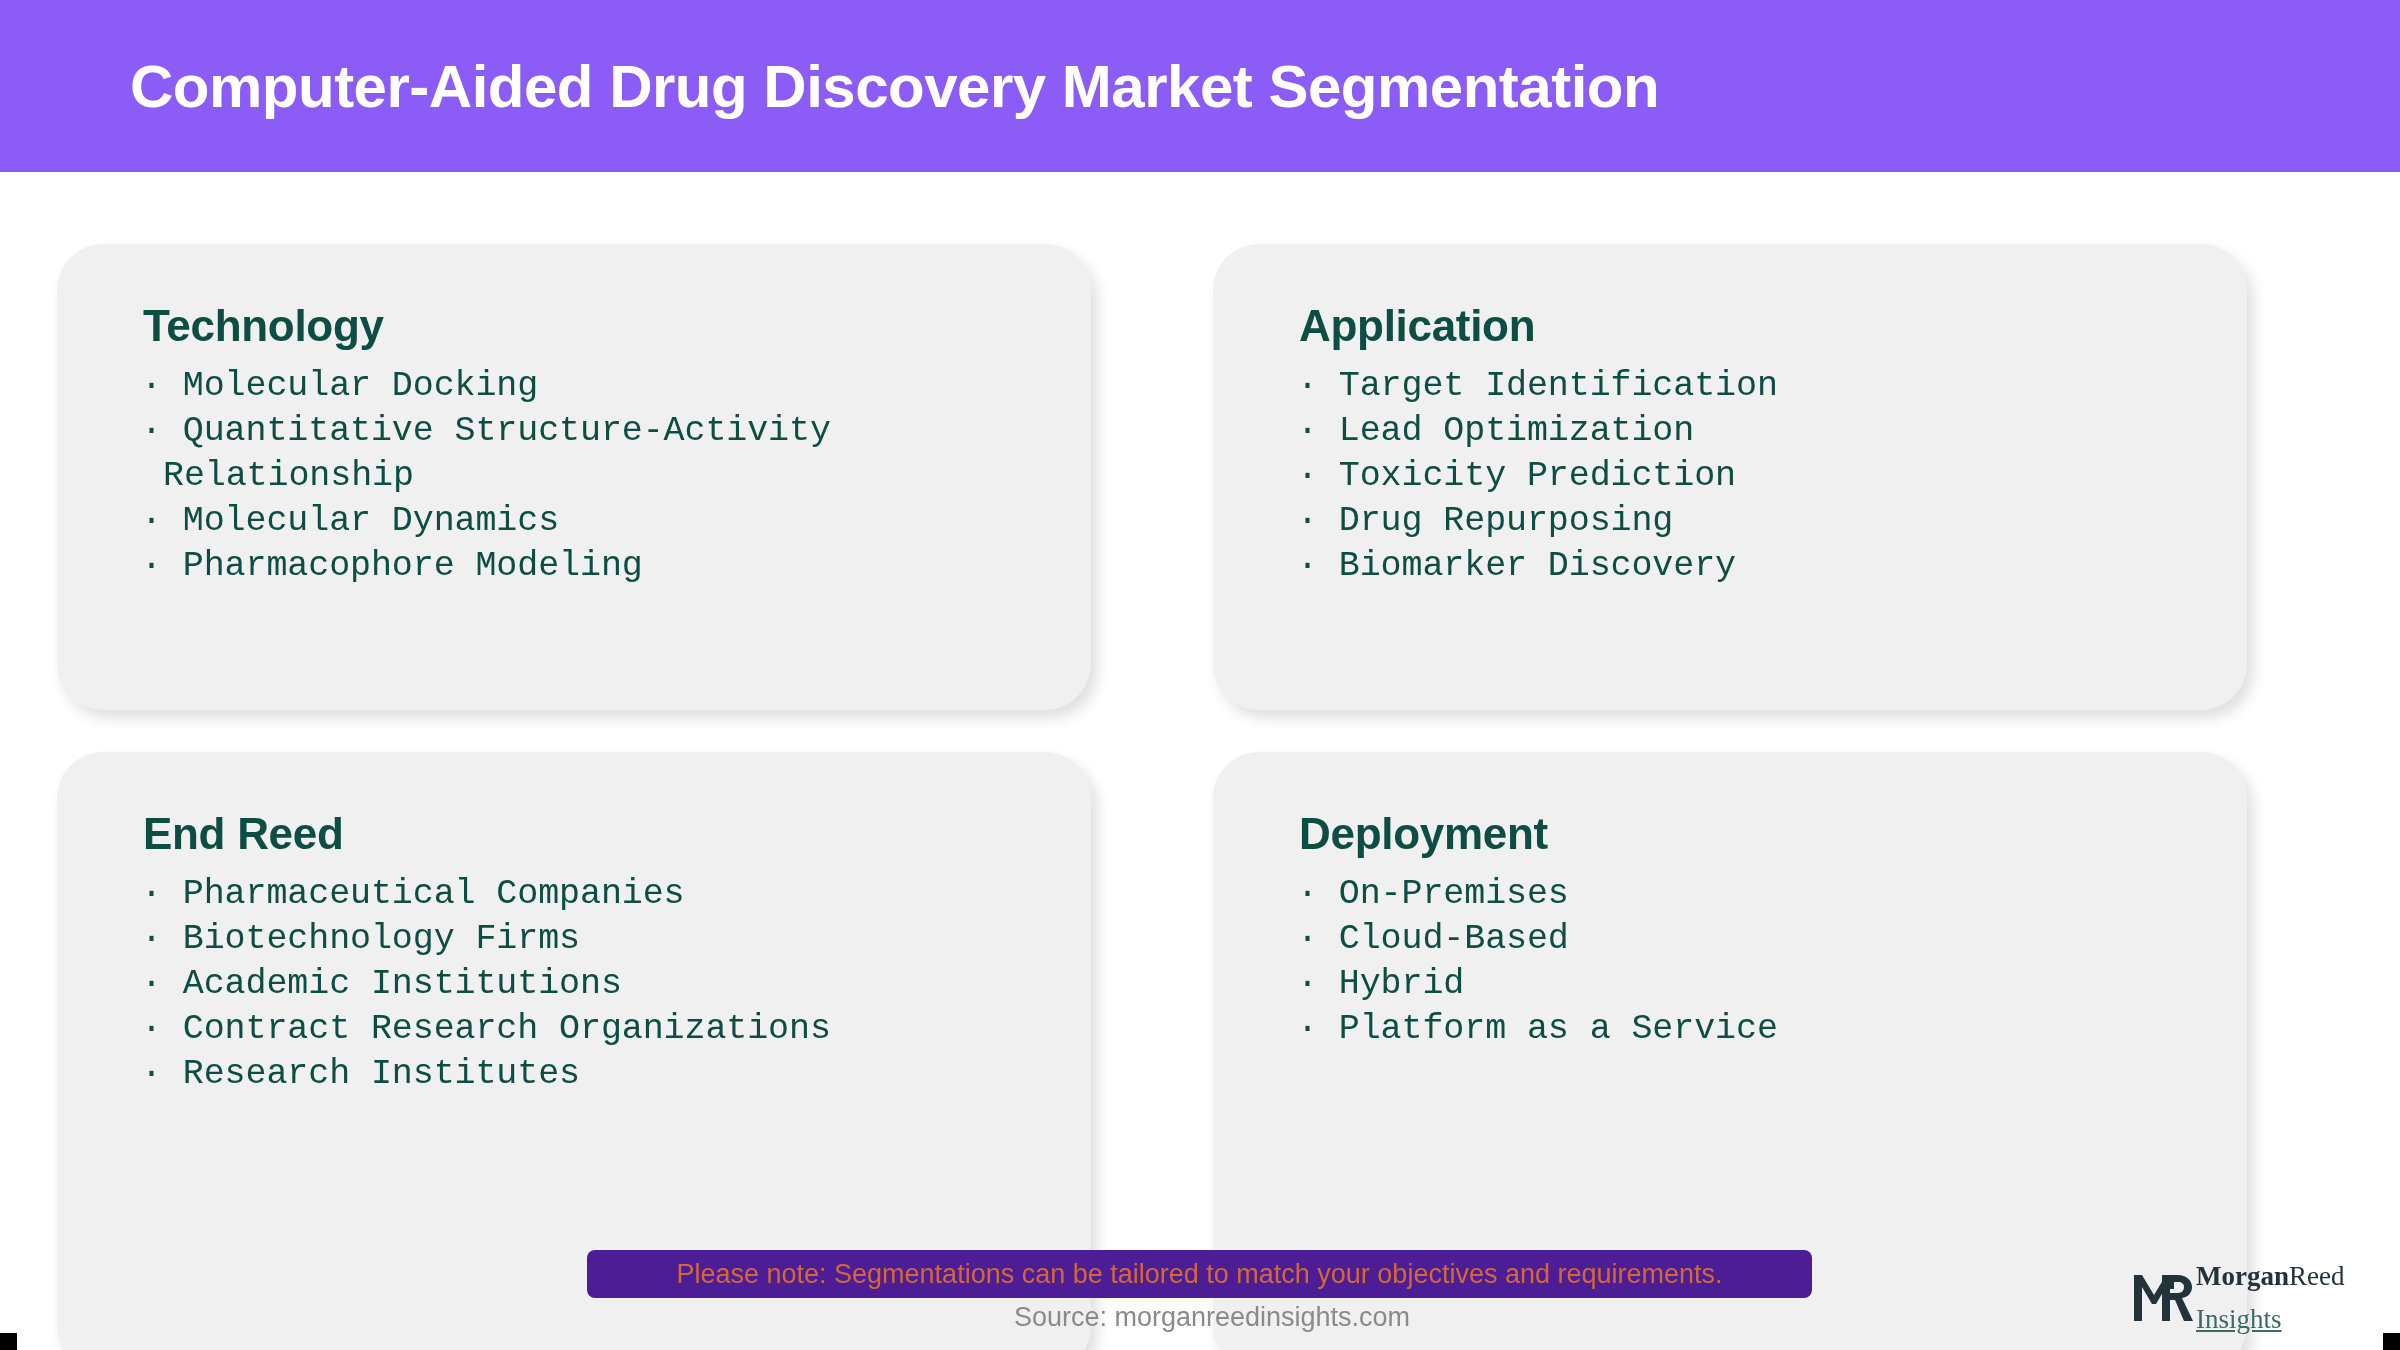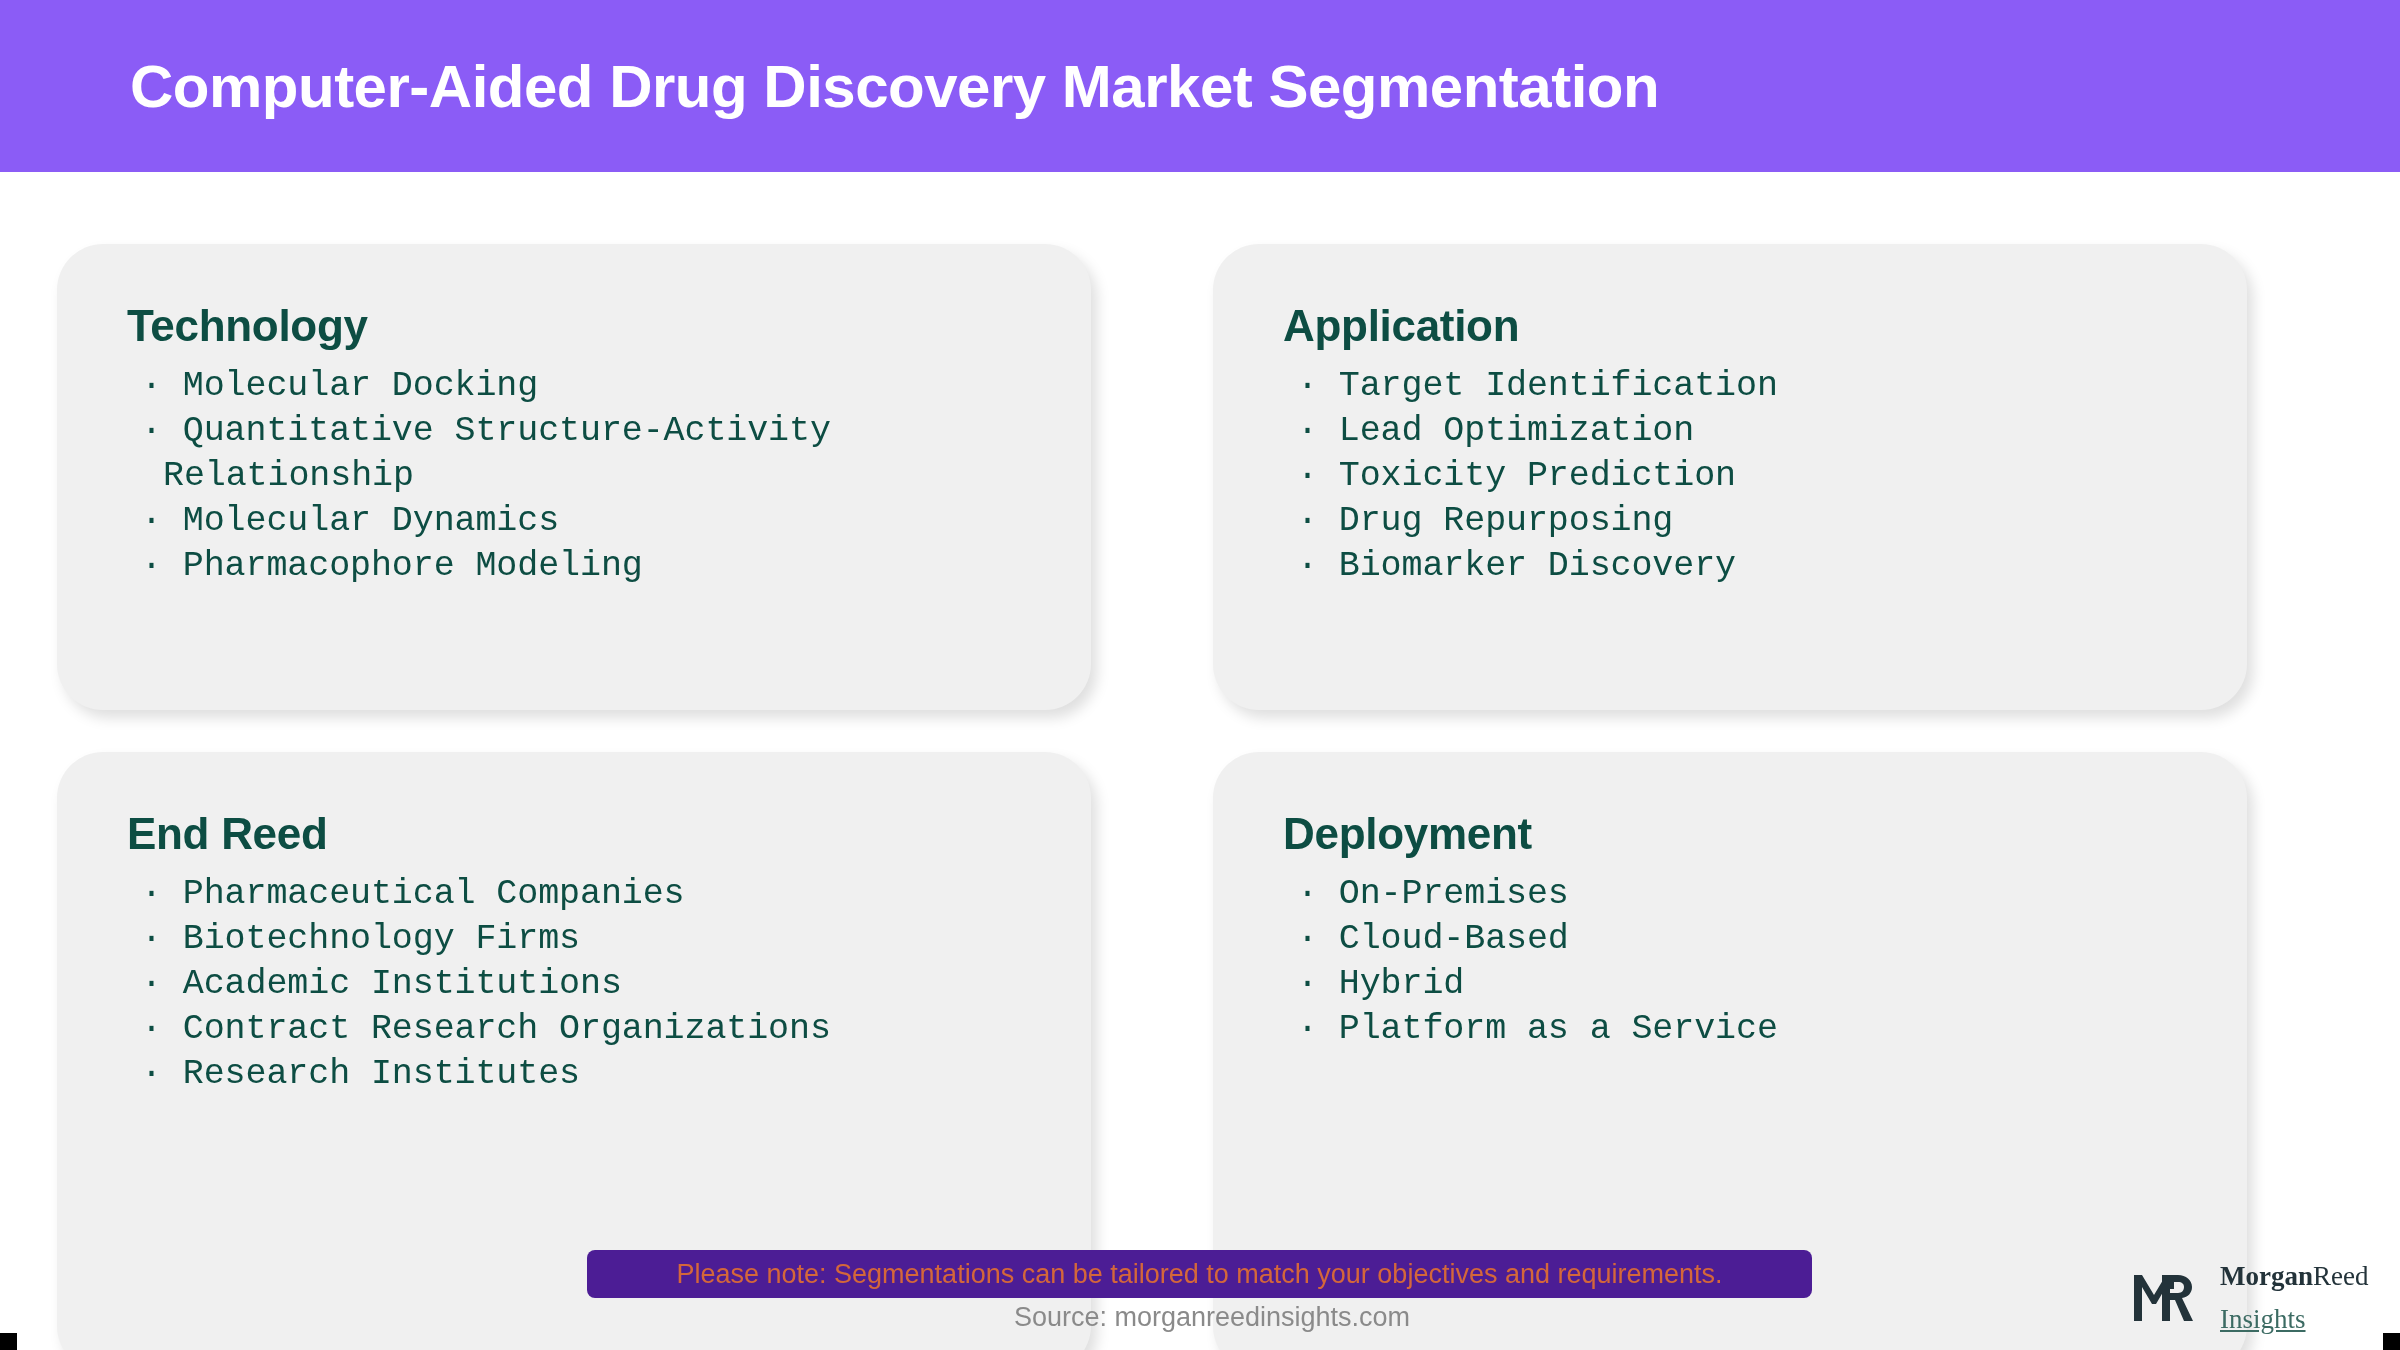--- a/index.html
+++ b/index.html
@@ -58,21 +58,21 @@
   .card.c0 { left: 57px;   top: 72px;  width: 1034px; height: 466px; }
   .card.c1 { left: 1213px; top: 72px;  width: 1034px; height: 466px; }
   .card.c2 { left: 57px;   top: 580px; width: 1034px; height: 620px; }
   .card.c3 { left: 1213px; top: 580px; width: 1034px; height: 620px; }
 
   .card-title {
     color: #0d4d43;
     font-size: 44px;
     font-weight: bold;
     letter-spacing: -0.3px;
-    margin: 0 0 14px 0;
+    margin: 0 0 14px 16px;
     line-height: 1.1;
   }
   .card-list {
     list-style: none;
     margin: 14px;
     padding: 0;
     font-family: Liberation Mono, monospace;
   }
   .card-list li {
     color: #0d4d43;
@@ -114,21 +114,21 @@
 
   
   .logo {
     position: absolute;
     left: 2132px;
     top: 1262px;
     width: 240px;
     height: 72px;
     display: flex;
     align-items: center;
-    gap: 26px;
+    gap: 2px;
   }
   .logo-mark { width: 62px; height: 50px; flex: 0 0 auto; }
   .logo-words {
     display: flex;
     flex-direction: column;
     justify-content: center;
     line-height: 1.0;
     font-family: "Liberation Serif", serif;
   }
   .logo-top { font-size: 27px; white-space: nowrap; }

